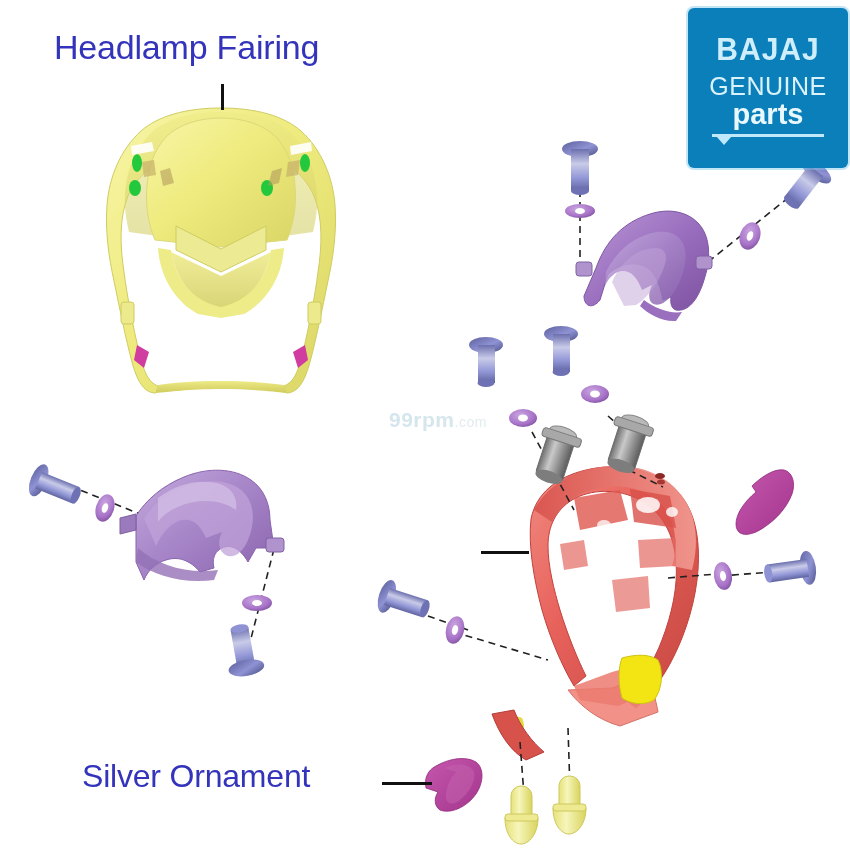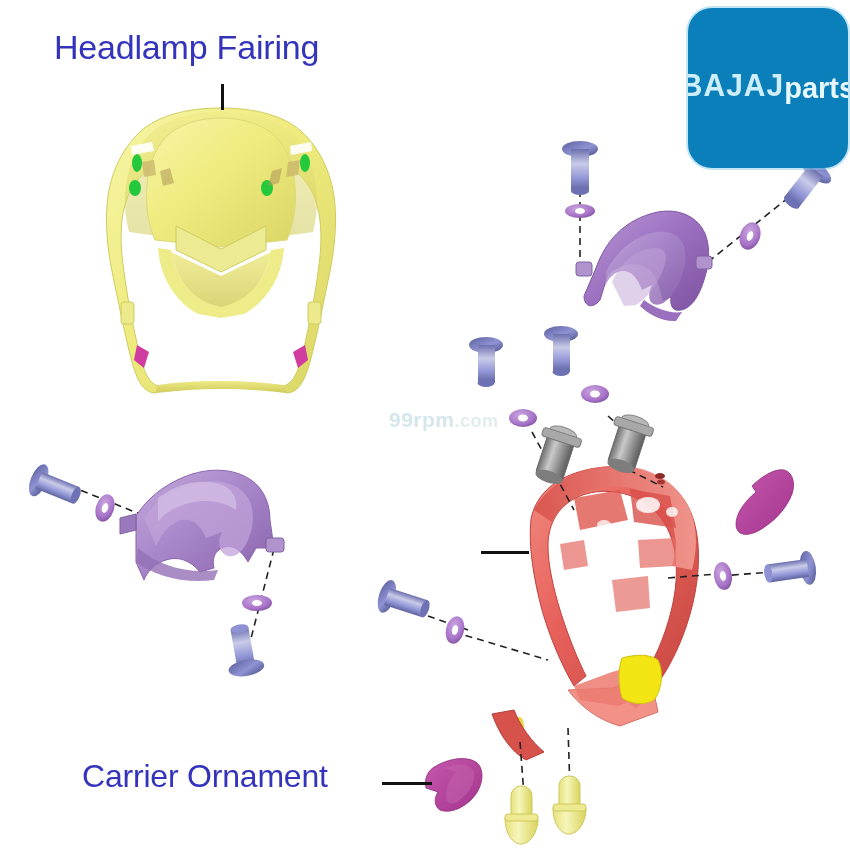--- a/index.html
+++ b/index.html
@@ -24,23 +24,23 @@
   #lbl-silver{left:74px;top:758px;font-size:32px;}
 
   .leader{position:absolute;background:#111111;}
   #leader-headlamp{left:213px;top:84px;width:3px;height:26px;}
   #leader-carrier{left:473px;top:551px;width:48px;height:3px;}
   #leader-silver{left:374px;top:782px;width:50px;height:3px;}
 
   
   #badge{
     position:absolute;left:680px;top:8px;width:160px;height:160px;
-    background:#0b7fba;border-radius:24px;
+    background:#0b7fba;border-radius:6px;
     box-shadow:0 0 0 2px rgba(120,200,235,0.45);
-    display:flex;flex-direction:row;align-items:center;justify-content:center;
+    display:flex;flex-direction:column;align-items:center;justify-content:center;
     overflow:hidden;
   }
   #badge-bajaj{
     color:#cfeefb;font-size:30px;font-weight:bold;letter-spacing:1px;
     font-family:"Liberation Sans", sans-serif;line-height:1;
     transform:scaleY(1.05);
     margin-top:-4px;
   }
   #badge-genuine{
     color:#d9f2fc;font-size:25px;letter-spacing:0.5px;line-height:1.15;
@@ -59,21 +59,21 @@
     border-top:9px solid #bfe8fa;
   }
 
   
   #watermark{
     position:absolute;left:381px;top:408px;
     font-family:"Liberation Sans", sans-serif;
     font-weight:bold;font-size:21px;letter-spacing:0.5px;
     color:#cfe2ea;opacity:.85;
   }
-  #watermark .dotcom{font-size:18px;color:#dde8ec;font-weight:bold;}
+  #watermark .dotcom{font-size:14px;color:#dde8ec;font-weight:normal;}
 
   svg{position:absolute;left:0;top:0;}
 </style>
 </head>
 <body>
 
 <div id="stage">
 
   <svg width="850" height="850" viewBox="0 0 850 850">
     <defs>
@@ -504,27 +504,28 @@
       <path d="M545 808 C 545 824 553 834 561 834 C 569 834 578 824 578 808 Z" fill="url(#gClip)" stroke="#cdc85a"></path>
       <rect x="545" y="804" width="33" height="7" rx="3" fill="#eeea92" stroke="#cdc85a"></rect>
     </g>
   </svg>
 
   <div class="leader" id="leader-headlamp"></div>
   <div class="leader" id="leader-carrier"></div>
   <div class="leader" id="leader-silver"></div>
 
   <div class="lbl" id="lbl-headlamp">Headlamp Fairing</div>
-  <div class="lbl" id="lbl-silver">Carrier Ornament</div>
+  <div class="lbl" id="lbl-silver">Silver Ornament</div>
 
   <div id="watermark">
     <span>99rpm</span><span class="dotcom">.com</span>
   </div>
 
   <div id="badge">
     <div id="badge-bajaj">BAJAJ</div>
+    <div id="badge-genuine">GENUINE</div>
     <div id="badge-parts">parts</div>
     <div id="badge-rule">
       <span id="badge-tick"></span>
     </div>
   </div>
 
 </div>
 
 </body></html>

